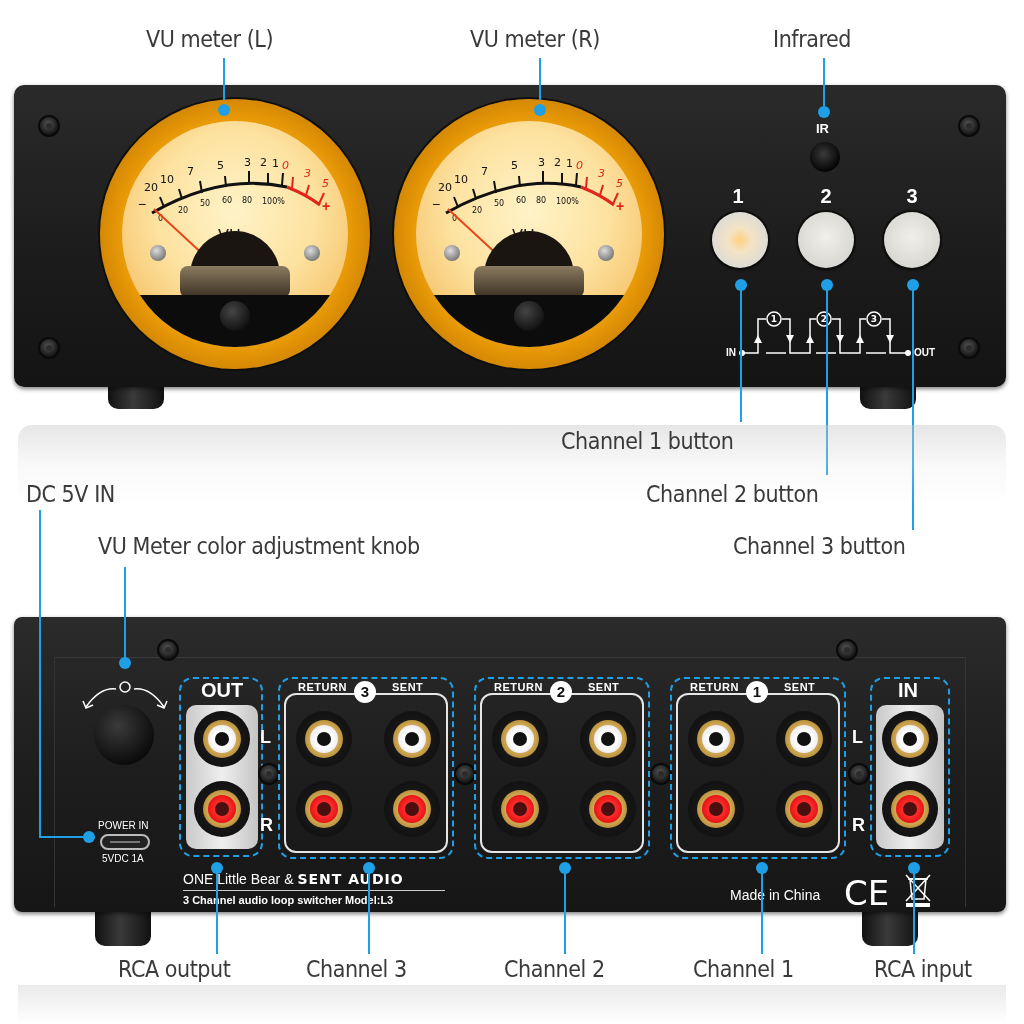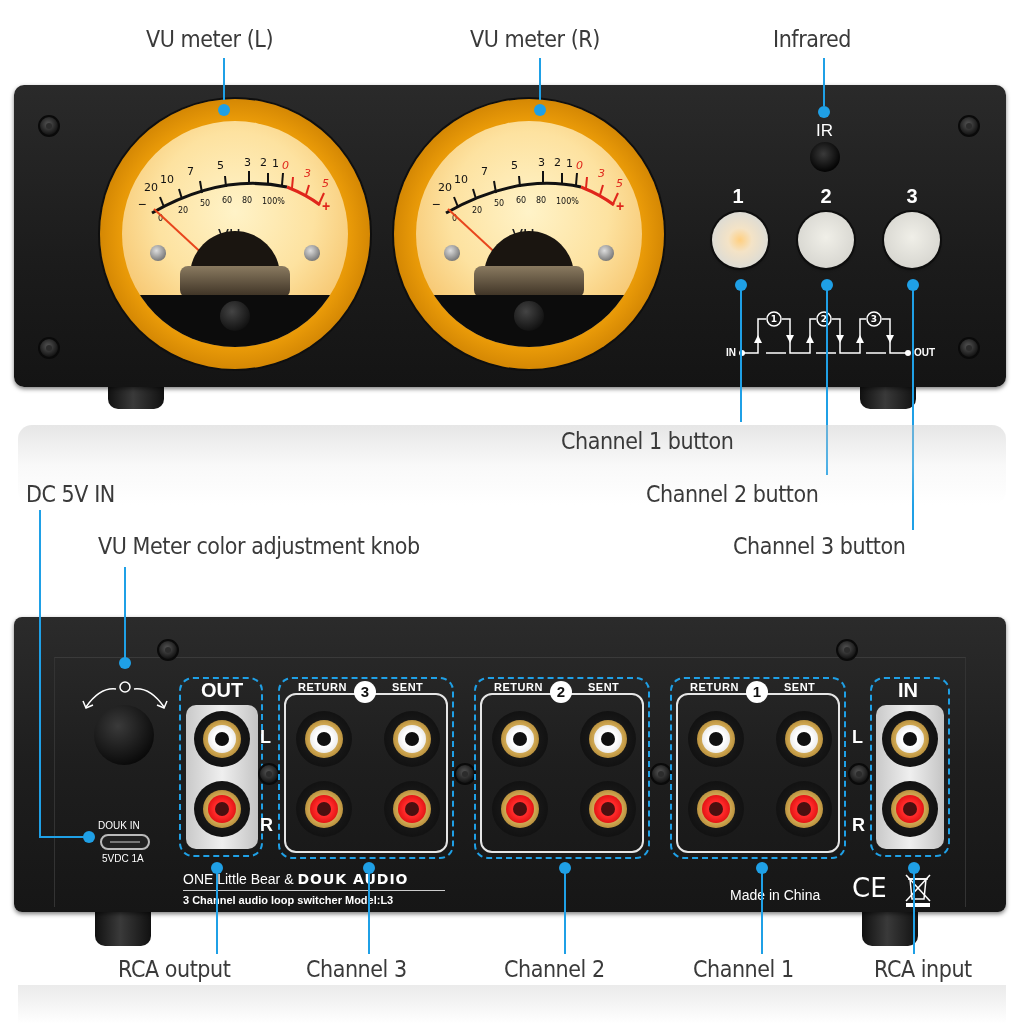--- a/index.html
+++ b/index.html
@@ -35,21 +35,21 @@
     background: radial-gradient(circle at 50% 40%, #fff3c8 0%, #fde2a0 45%, #f6c670 75%, #e7a940 100%);
     overflow: hidden;
   }
   .vu-face svg { position: absolute; left: 0; top: 0; }
   .vu-bottom { position: absolute; left: 0; bottom: 0; width: 226px; height: 52px; background: #0c0c0c; }
   .vu-mech { position: absolute; left: 58px; top: 145px; width: 110px; height: 32px; background: linear-gradient(180deg,#8a7a60,#3a2f22); border-radius: 8px; }
   .vu-mech-dome { position: absolute; left: 68px; top: 110px; width: 90px; height: 70px; border-radius: 45px 45px 0 0; background: #1a1510; }
   .vu-knob { position: absolute; left: 98px; top: 180px; width: 30px; height: 30px; border-radius: 50%; background: radial-gradient(circle at 40% 35%, #444, #000); }
   .vu-screw { position: absolute; top: 124px; width: 16px; height: 16px; border-radius: 50%; background: radial-gradient(circle at 40% 35%, #ddd, #555); }
 
-  .ir-label { position: absolute; color: #fff; font-weight: normal; font-size: 17px; }
+  .ir-label { position: absolute; color: #fff; font-weight: bold; font-size: 13px; }
   .ir-sensor { position: absolute; width: 30px; height: 30px; border-radius: 50%; background: radial-gradient(circle at 45% 40%, #3a3a3a, #050505 70%); }
   .ch-num { position: absolute; color: #fff; font-weight: bold; font-size: 20px; width: 60px; text-align: center; }
   .ch-btn {
     position: absolute; width: 56px; height: 56px; border-radius: 50%;
     background: radial-gradient(circle at 50% 45%, #f0efe8 0%, #d9d8d2 70%, #b9b8b2 100%);
     box-shadow: 0 0 0 2px #0e0e0e, 0 2px 3px rgba(0,0,0,0.6);
   }
   .ch-btn.active { background: radial-gradient(circle at 50% 50%, #ffcf80 0%, #f4e3c6 30%, #dedcd4 70%, #bdbcb5 100%); }
   .diagram { position: absolute; }
   .diag-text { position: absolute; color: #fff; font-weight: bold; font-size: 10px; }
@@ -106,21 +106,21 @@
   .rca .insul { position: absolute; left: 14px; top: 14px; width: 28px; height: 28px; border-radius: 50%; }
   .rca.white .insul { background: radial-gradient(circle, #ffffff 40%, #dcdcdc 100%); }
   .rca.red .insul { background: radial-gradient(circle, #ff2a2a 40%, #c80000 100%); }
   .rca .hole { position: absolute; left: 21px; top: 21px; width: 14px; height: 14px; border-radius: 50%; background: #111; }
   .rca.red .hole { background: #4a1010; }
 
   .brand1 { position: absolute; color: #fff; font-size: 14px; white-space: nowrap; }
   .brand1 b { font-family: "DejaVu Sans", sans-serif; letter-spacing: 1px; }
   .brand2 { position: absolute; color: #fff; font-size: 11px; font-weight: bold; white-space: nowrap; border-top: 1px solid #ccc; padding-top: 3px; }
   .made { position: absolute; color: #fff; font-size: 14px; }
-  .ce { position: absolute; color: #fff; font-size: 26px; font-family: "DejaVu Sans", sans-serif; margin-left: 8px; }
+  .ce { position: absolute; color: #fff; font-size: 34px; font-family: "DejaVu Sans", sans-serif; }
   .weee { position: absolute; }
 </style>
 </head>
 <body>
 
 <div class="label" style="left:146px;top:26px;">VU meter (L)</div>
 <div class="label" style="left:470px;top:26px;">VU meter (R)</div>
 <div class="label" style="left:773px;top:26px;">Infrared</div>
 
 <div class="foot" style="left:108px;top:383px;"></div>
@@ -317,21 +317,21 @@
 
   <svg class="knob-arc" style="left:66px;top:60px;" width="90" height="34" viewBox="0 0 90 34">
     <path d="M6 30 Q20 10 36 12" stroke="#fff" stroke-width="1.5" fill="none"></path>
     <path d="M54 12 Q70 10 84 30" stroke="#fff" stroke-width="1.5" fill="none"></path>
     <polyline points="3,24 6,31 13,28" stroke="#fff" stroke-width="1.5" fill="none"></polyline>
     <polyline points="77,28 84,31 87,24" stroke="#fff" stroke-width="1.5" fill="none"></polyline>
     <circle cx="45" cy="10" r="5" stroke="#fff" stroke-width="1.5" fill="none"></circle>
   </svg>
   <div class="color-knob" style="left:80px;top:88px;"></div>
 
-  <div class="usbc-label" style="left:84px;top:203px;">DOUK IN</div>
+  <div class="usbc-label" style="left:84px;top:203px;">POWER IN</div>
   <div class="usbc" style="left:86px;top:217px;"></div>
   <div class="usbc-label" style="left:88px;top:236px;text-align:center;">5VDC 1A</div>
 
   <div class="group" style="left:165px;top:60px;width:84px;height:180px;"></div>
   <div class="io-head" style="left:187px;top:62px;">OUT</div>
   <div class="silver-plate" style="left:172px;top:88px;width:72px;height:144px;"></div>
   <div class="rca white" style="left:180px;top:94px;">
       <div class="ring"></div>
       <div class="insul"></div>
       <div class="hole"></div>
@@ -436,21 +436,21 @@
       <div class="insul"></div>
       <div class="hole"></div>
     </div>
   <div class="rca red" style="left:868px;top:164px;">
       <div class="ring"></div>
       <div class="insul"></div>
       <div class="hole"></div>
     </div>
 
   <div class="brand1" style="left:169px;top:254px;">
-    <span>ONE Little Bear &amp;</span> <b>DOUK AUDIO</b>
+    <span>ONE Little Bear &amp;</span> <b>SENT AUDIO</b>
   </div>
   <div class="brand2" style="left:169px;top:273px;width:262px;">3  Channel audio loop switcher   Model:L3</div>
   <div class="made" style="left:716px;top:270px;">Made in China</div>
   <div class="ce" style="left:830px;top:256px;">CE</div>
   <svg class="weee" style="left:890px;top:254px;" width="28" height="38" viewBox="0 0 28 38">
     <g stroke="#fff" stroke-width="1.5" fill="none">
       <path d="M6 8 L8 28 L20 28 L22 8 Z"></path>
         <line x1="4" y1="8" x2="24" y2="8"></line>
       <line x1="2" y1="4" x2="26" y2="30"></line>
         <line x1="26" y1="4" x2="2" y2="30"></line>

